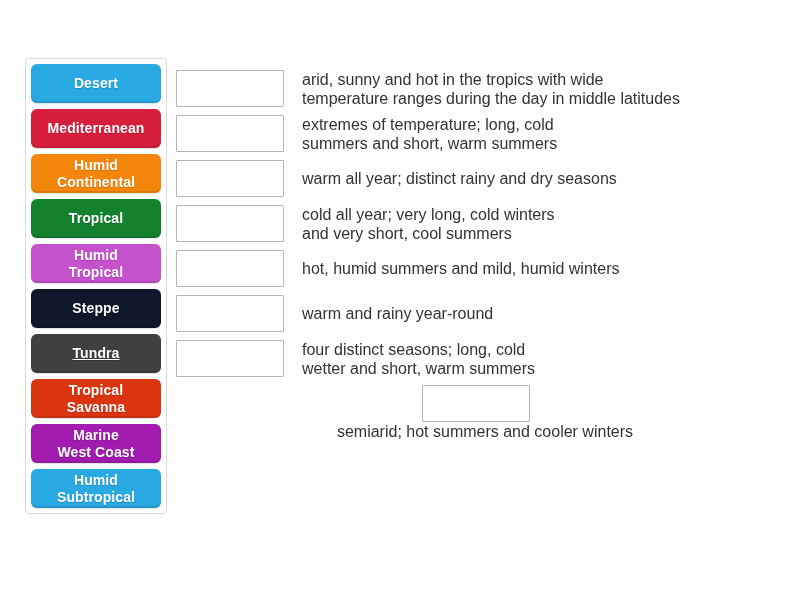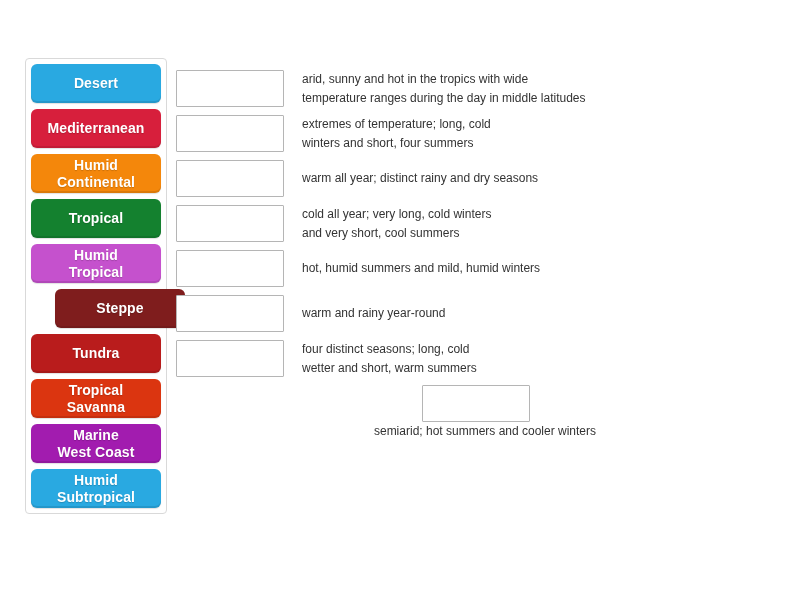--- a/index.html
+++ b/index.html
@@ -81,21 +81,21 @@
     border: 1px solid #b5b5b5;
     background: #ffffff;
     box-sizing: border-box;
     flex: 0 0 auto;
     border-radius: 1px;
   }
 
   .desc {
     margin-left: 18px;
     color: #333333;
-    font-size: 12px;
+    font-size: 16px;
     line-height: 19px;
     white-space: pre-line;
     flex: 1 1 auto;
   }
 </style>
 </head>
 <body>
 
 <div id="app">
 
@@ -110,24 +110,24 @@
         <span class="tile-label">Humid
 Continental</span>
       </div>
       <div class="tile" style="background: rgb(20, 129, 47);">
         <span class="tile-label">Tropical</span>
       </div>
       <div class="tile" style="background: rgb(197, 81, 205);">
         <span class="tile-label">Humid
 Tropical</span>
       </div>
-      <div class="tile" style="background: #7f1d1d; margin-left: 24px;">
+      <div class="tile" style="background: #0f172a;">
         <span class="tile-label">Steppe</span>
       </div>
-      <div class="tile" style="background: #b91c1c;">
+      <div class="tile" style="background: #404040; text-decoration: underline;">
         <span class="tile-label">Tundra</span>
       </div>
       <div class="tile" style="background: rgb(219, 53, 16);">
         <span class="tile-label">Tropical
 Savanna</span>
       </div>
       <div class="tile" style="background: #a21caf;">
         <span class="tile-label">Marine
 West Coast</span>
       </div>
@@ -139,21 +139,21 @@
 
   <div class="rows" id="rows">
       <div class="row">
         <div class="dropzone"></div>
         <div class="desc">arid, sunny and hot in the tropics with wide
 temperature ranges during the day in middle latitudes</div>
       </div>
       <div class="row">
         <div class="dropzone"></div>
         <div class="desc">extremes of temperature; long, cold
-winters and short, four summers</div>
+summers and short, warm summers</div>
       </div>
       <div class="row">
         <div class="dropzone"></div>
         <div class="desc">warm all year; distinct rainy and dry seasons</div>
       </div>
       <div class="row">
         <div class="dropzone"></div>
         <div class="desc">cold all year; very long, cold winters
 and very short, cool summers</div>
       </div>

